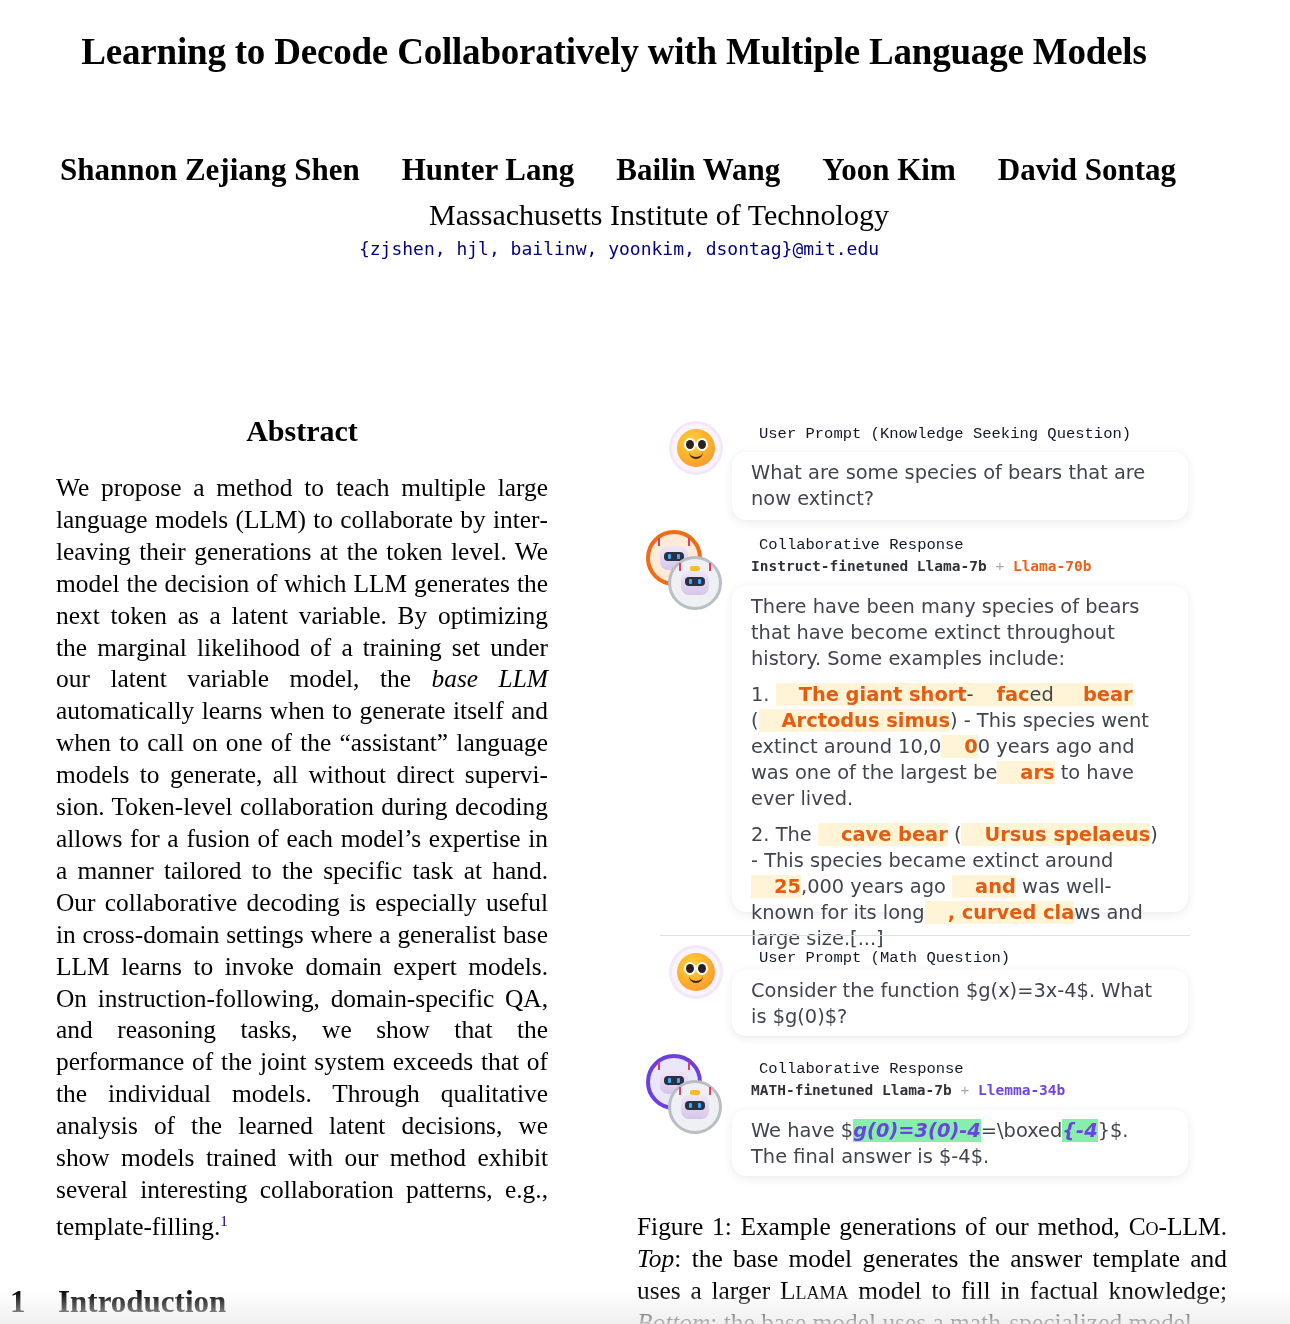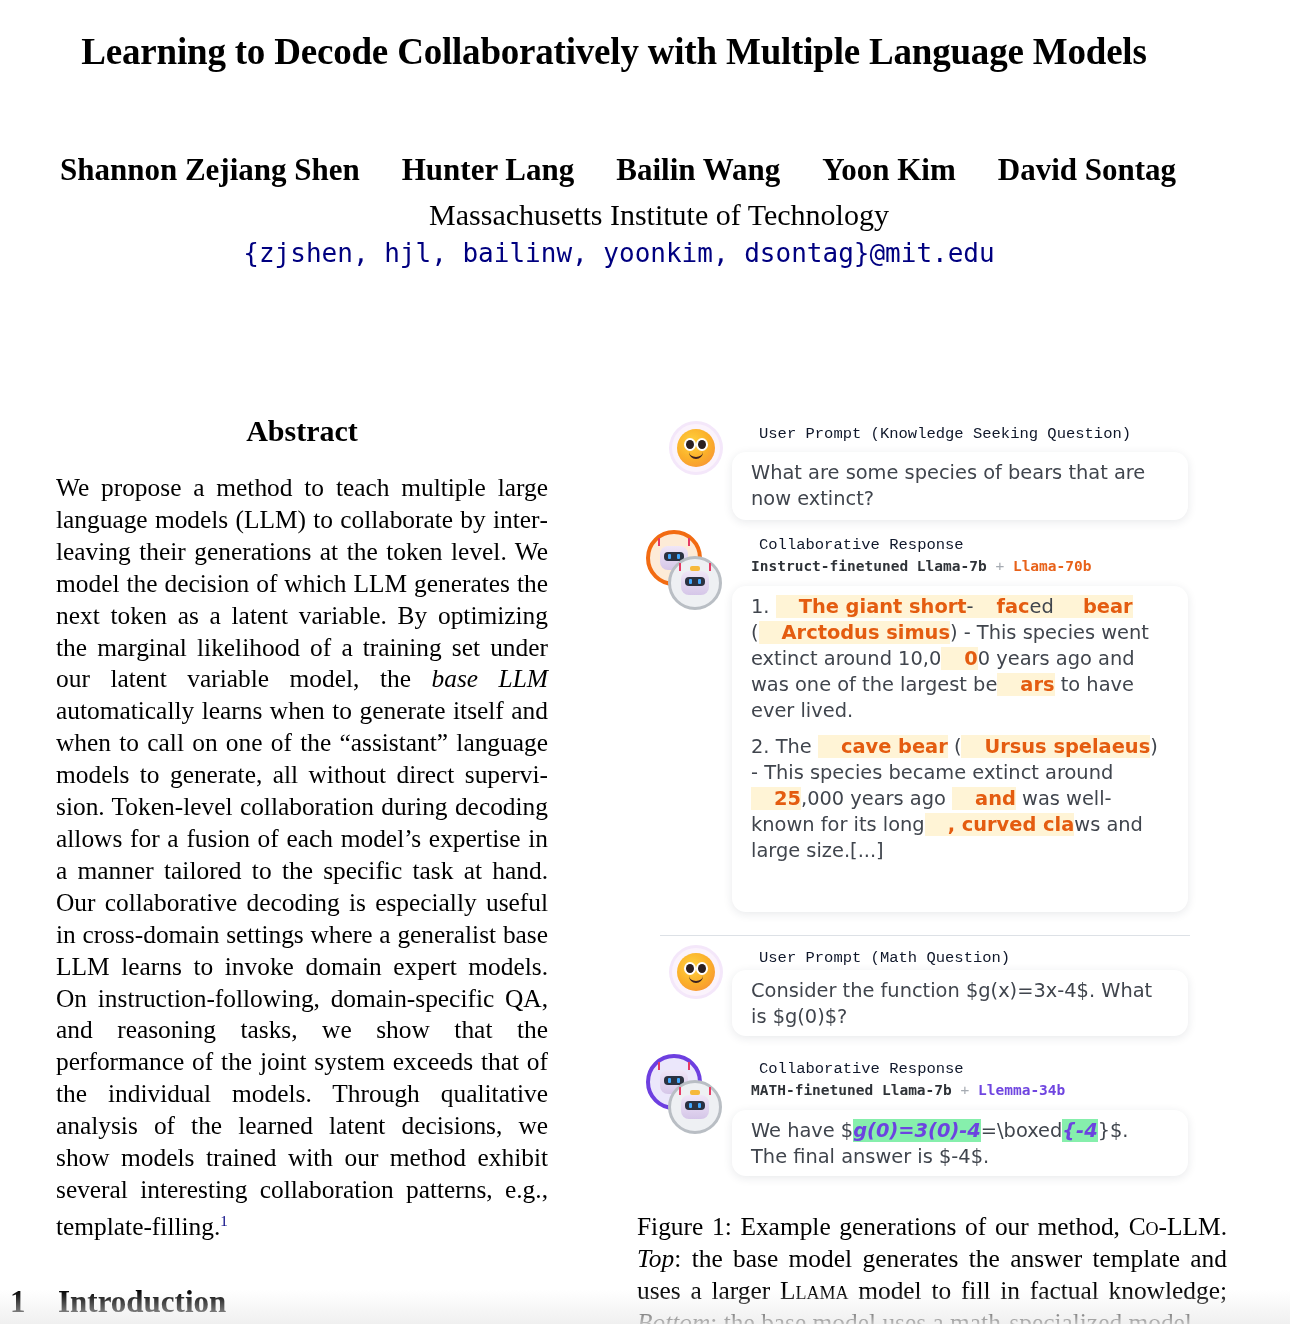--- a/index.html
+++ b/index.html
@@ -1,21 +1,21 @@
 <!DOCTYPE html>
 <html><head>
 <meta charset="utf-8">
 <style>
   html, body { margin:0; padding:0; background:#ffffff; }
   body { width:1290px; height:1324px; overflow:hidden; position:relative; font-family:"Liberation Serif", serif; color:#000; }
   .title { position:absolute; left:0; top:30px; width:1228px; text-align:center; font-family:"Liberation Serif", serif; font-weight:bold; font-size:37px; letter-spacing:-0.2px; }
   .authors { position:absolute; top:152px; left:0; width:1236px; display:flex; justify-content:center; gap:0; font-weight:bold; font-size:31px; }
   .authors span { margin:0 21px; }
   .affil { position:absolute; top:198px; left:0; width:1238px; text-align:center; font-size:30px;padding-left:40px; }
-  .email { position:absolute; top:238px; left:0; width:1238px; text-align:center; font-family:"DejaVu Sans Mono", monospace; font-size:26px; color:#000080; }
+  .email { position:absolute; top:238px; left:0; width:1238px; text-align:center; font-family:"DejaVu Sans Mono", monospace; font-size:18px; color:#000080; }
 
   .abs-heading { position:absolute; left:56px; width:492px; top:414px; text-align:center; font-weight:bold; font-size:30px; }
   .abstract { position:absolute; left:56px; top:472px; width:492px; font-size:25.4px; line-height:31.9px; text-align:justify; hyphens:manual; }
   .abstract sup { color:#000080; font-size:15px; }
   .intro { position:absolute; left:10px; top:1284px; font-weight:bold; font-size:31px; }
   .intro .num { display:inline-block; width:48px; }
 
   
   .fig { position:absolute; left:640px; top:410px; width:580px; font-family:"DejaVu Sans", sans-serif; }
   .avatar { position:absolute; width:48px; height:48px; border-radius:50%; display:flex; align-items:center; justify-content:center; }
@@ -101,20 +101,21 @@
         <div class="visor"></div>
       </div>
   </div>
   <div class="label" style="top:126px;">Collaborative Response</div>
   <div class="models" style="top:148px;">
     <span>Instruct-finetuned Llama-7b</span>
     <span class="plus">+</span>
     <span class="orange">Llama-70b</span>
   </div>
   <div class="bubble" style="top:176px; height:326px;">
+    <p>There have been many species of bears that have become extinct throughout history. Some examples include:</p>
     <p><span class="">1. </span><span class="ho">The giant short</span><span class="hl">-</span><span class="ho">fac</span><span class="hl">ed </span><span class="ho">bear</span><span class=""> (</span><span class="ho">Arctodus simus</span><span class="">) - This species went extinct around 10,0</span><span class="ho">0</span><span class="">0 years ago and was one of the largest be</span><span class="ho">ars</span><span class=""> to have ever lived.</span></p>
     <p><span class="">2. The </span><span class="ho">cave bear</span><span class=""> (</span><span class="ho">Ursus spelaeus</span><span class="">) - This species became extinct around </span><span class="ho">25</span><span class="">,000 years ago </span><span class="ho">and</span><span class=""> was well-known for its long</span><span class="ho">, curved cla</span><span class="">ws and large size.[...]</span></p>
   </div>
 
   <div class="divider"></div>
 
   <div class="avatar smiley" style="left:32px; top:538px;">
     <div class="face">
         <div class="eye l"></div>
         <div class="eye r"></div>

